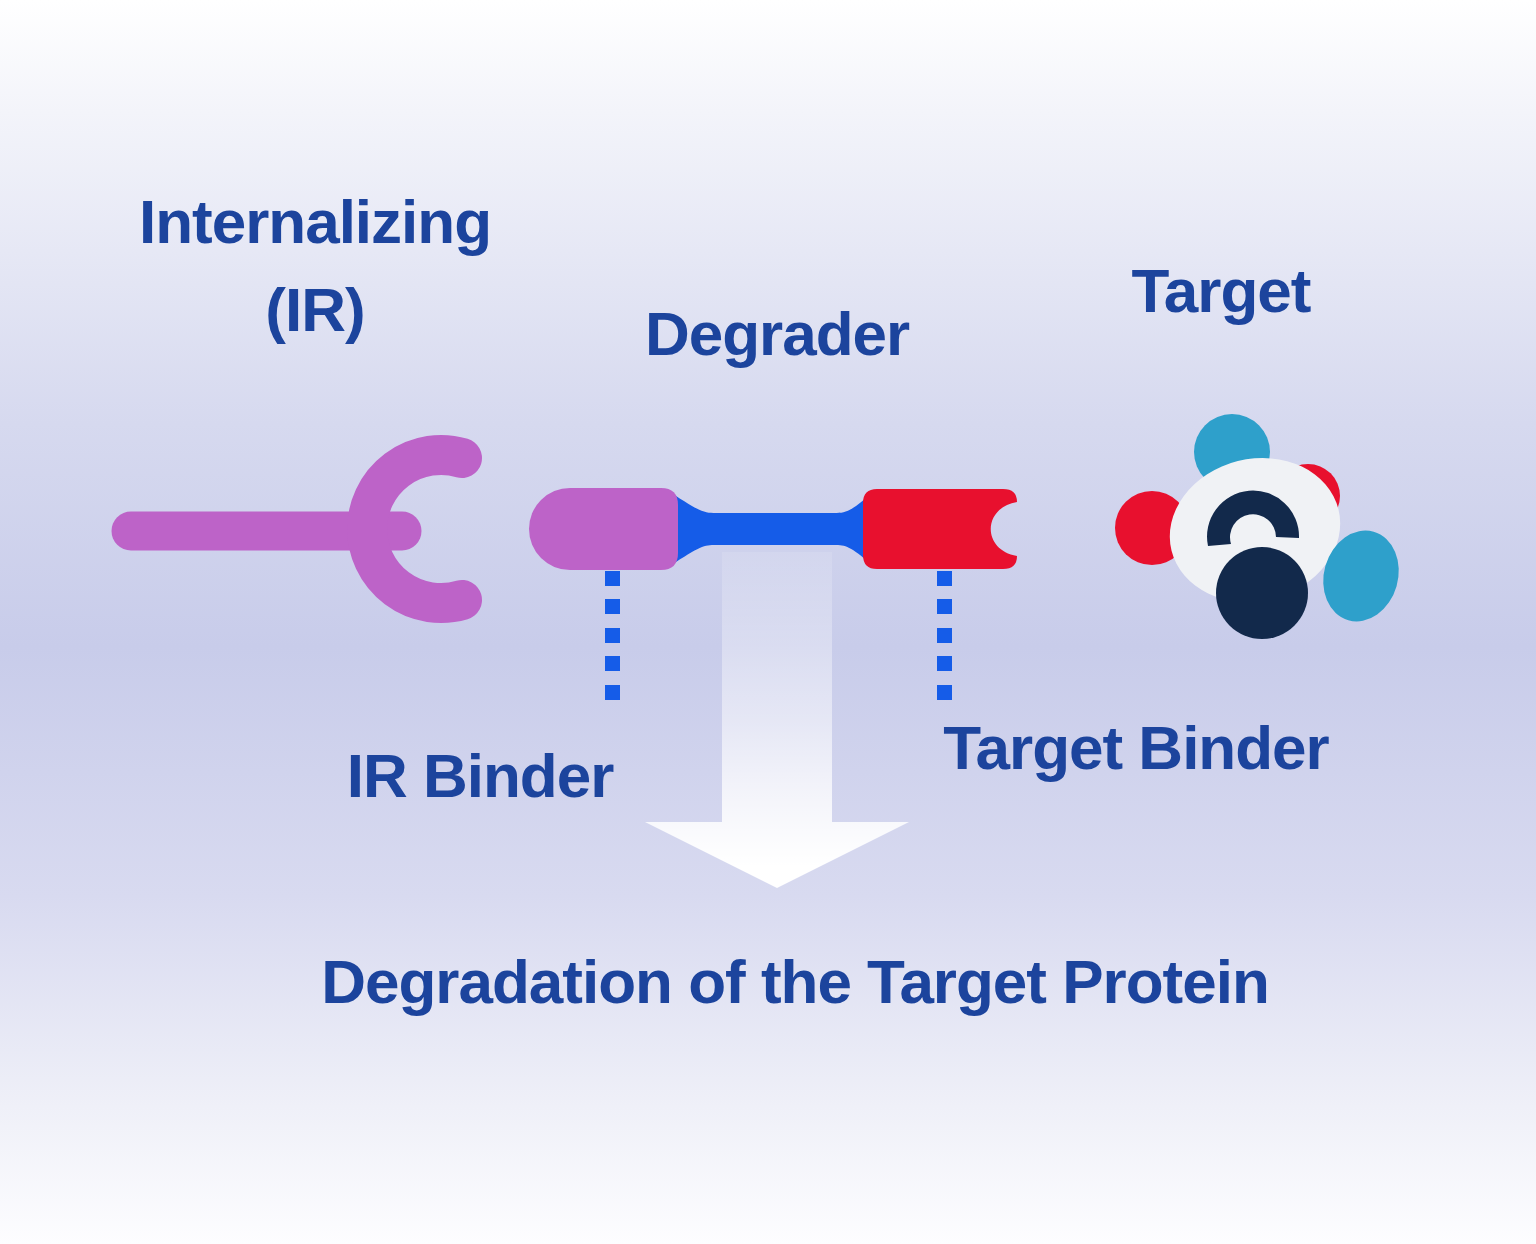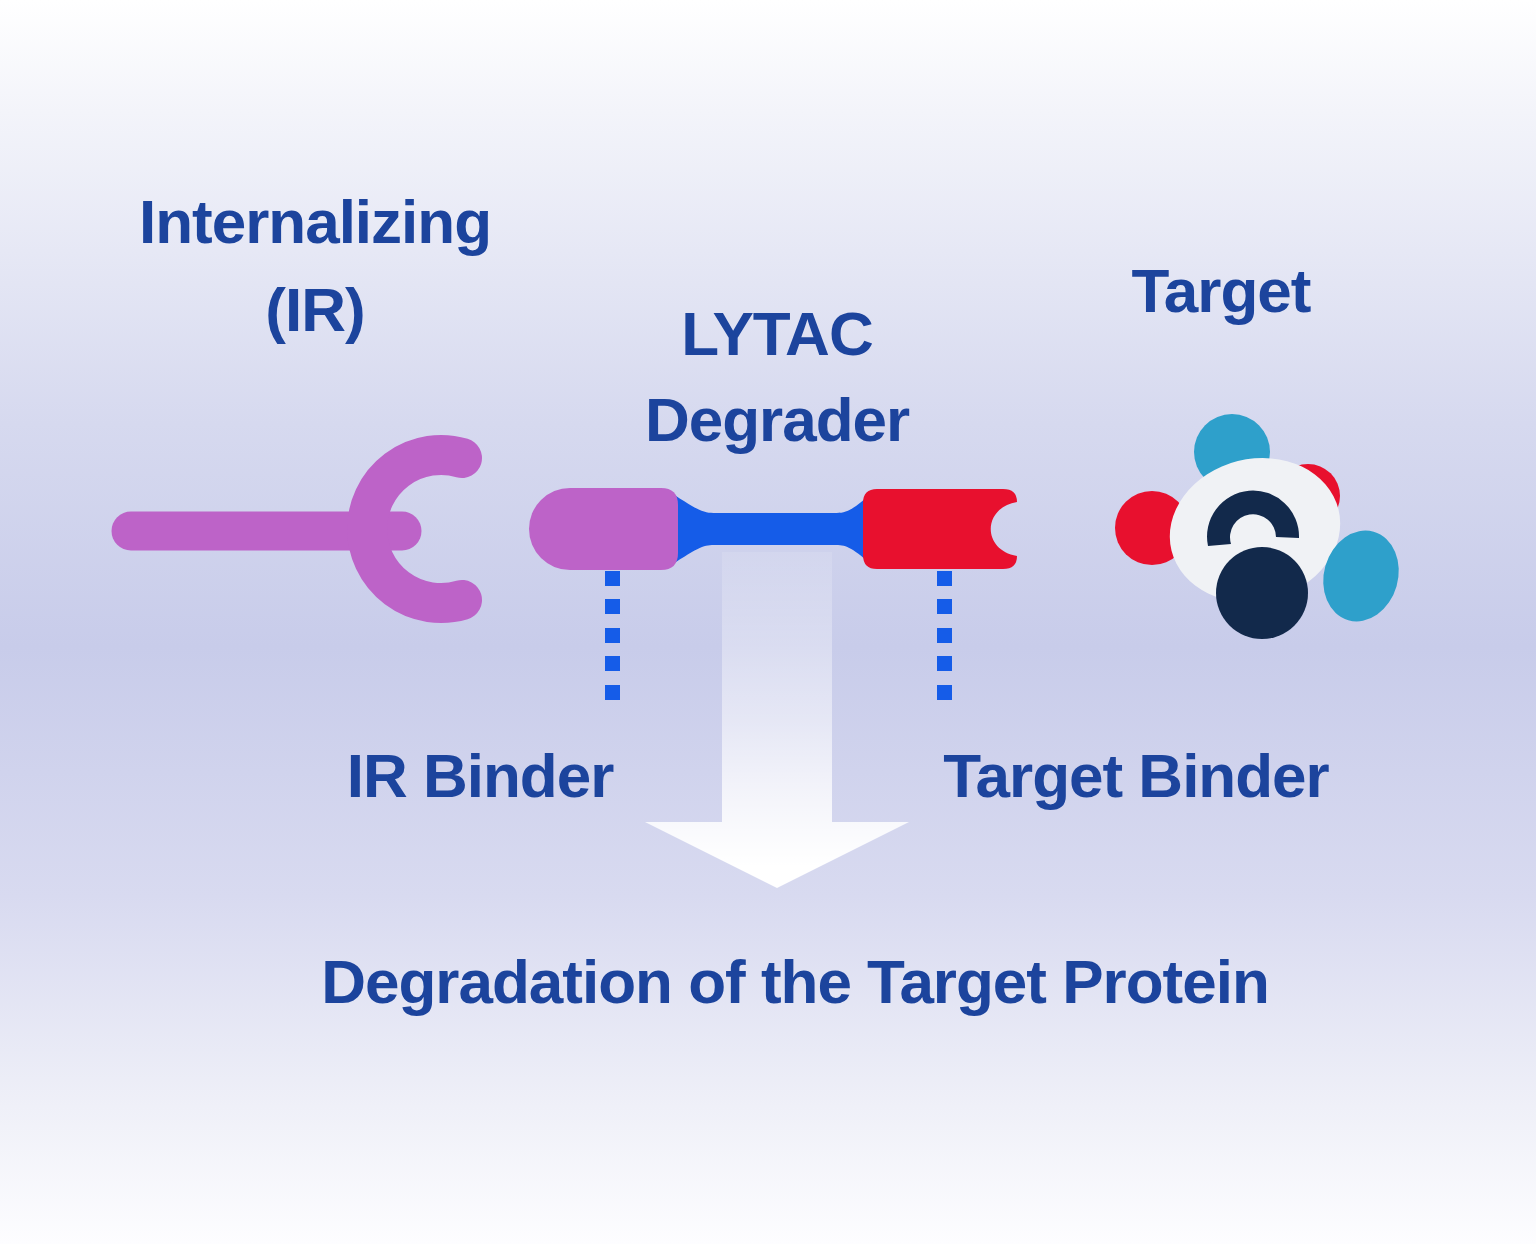--- a/index.html
+++ b/index.html
@@ -16,21 +16,21 @@
     font-weight:700;
     font-size:62px;
     letter-spacing:-1px;
     text-align:center;
     line-height:86px;
   }
   .lbl-receptor{left:35px;top:178px;width:560px;line-height:88px;}
   .lbl-lytac{left:557px;top:291px;width:440px;}
   .lbl-targetprotein{left:991px;top:232px;width:460px;line-height:80px;margin-top:19px;}
   .lbl-irbinder{left:230px;top:705px;width:500px;margin-top:28px;}
-  .lbl-targetbinder{left:886px;top:705px;width:500px;margin-top:28px;}
+  .lbl-targetbinder{left:886px;top:705px;width:500px;}
   .lbl-degradation{left:95px;top:939px;width:1400px;}
   svg.art{position:absolute;left:0;top:0;}
 </style>
 </head>
 <body>
 
 <div class="canvas">
 
   <svg class="art" width="1536" height="1244" viewBox="0 0 1536 1244">
     <defs>
@@ -69,21 +69,20 @@
       <circle cx="1262" cy="593" r="46" fill="#12294B"></circle>
     </g>
   </svg>
 
   <div class="lbl lbl-receptor">
     <div>Internalizing</div>
     <div>(IR)</div>
   </div>
 
   <div class="lbl lbl-lytac">
-    <div>LYTAC</div>
     <div>Degrader</div>
   </div>
 
   <div class="lbl lbl-targetprotein">
     <div>Target</div>
   </div>
 
   <div class="lbl lbl-irbinder">IR Binder</div>
 
   <div class="lbl lbl-targetbinder">Target Binder</div>

